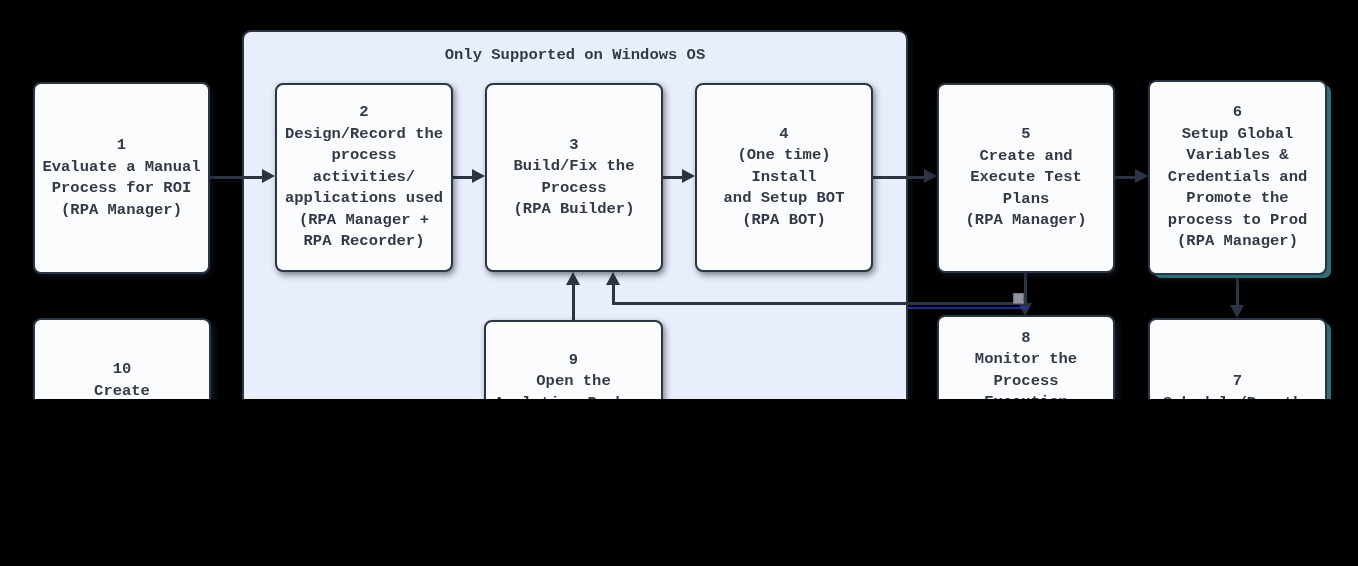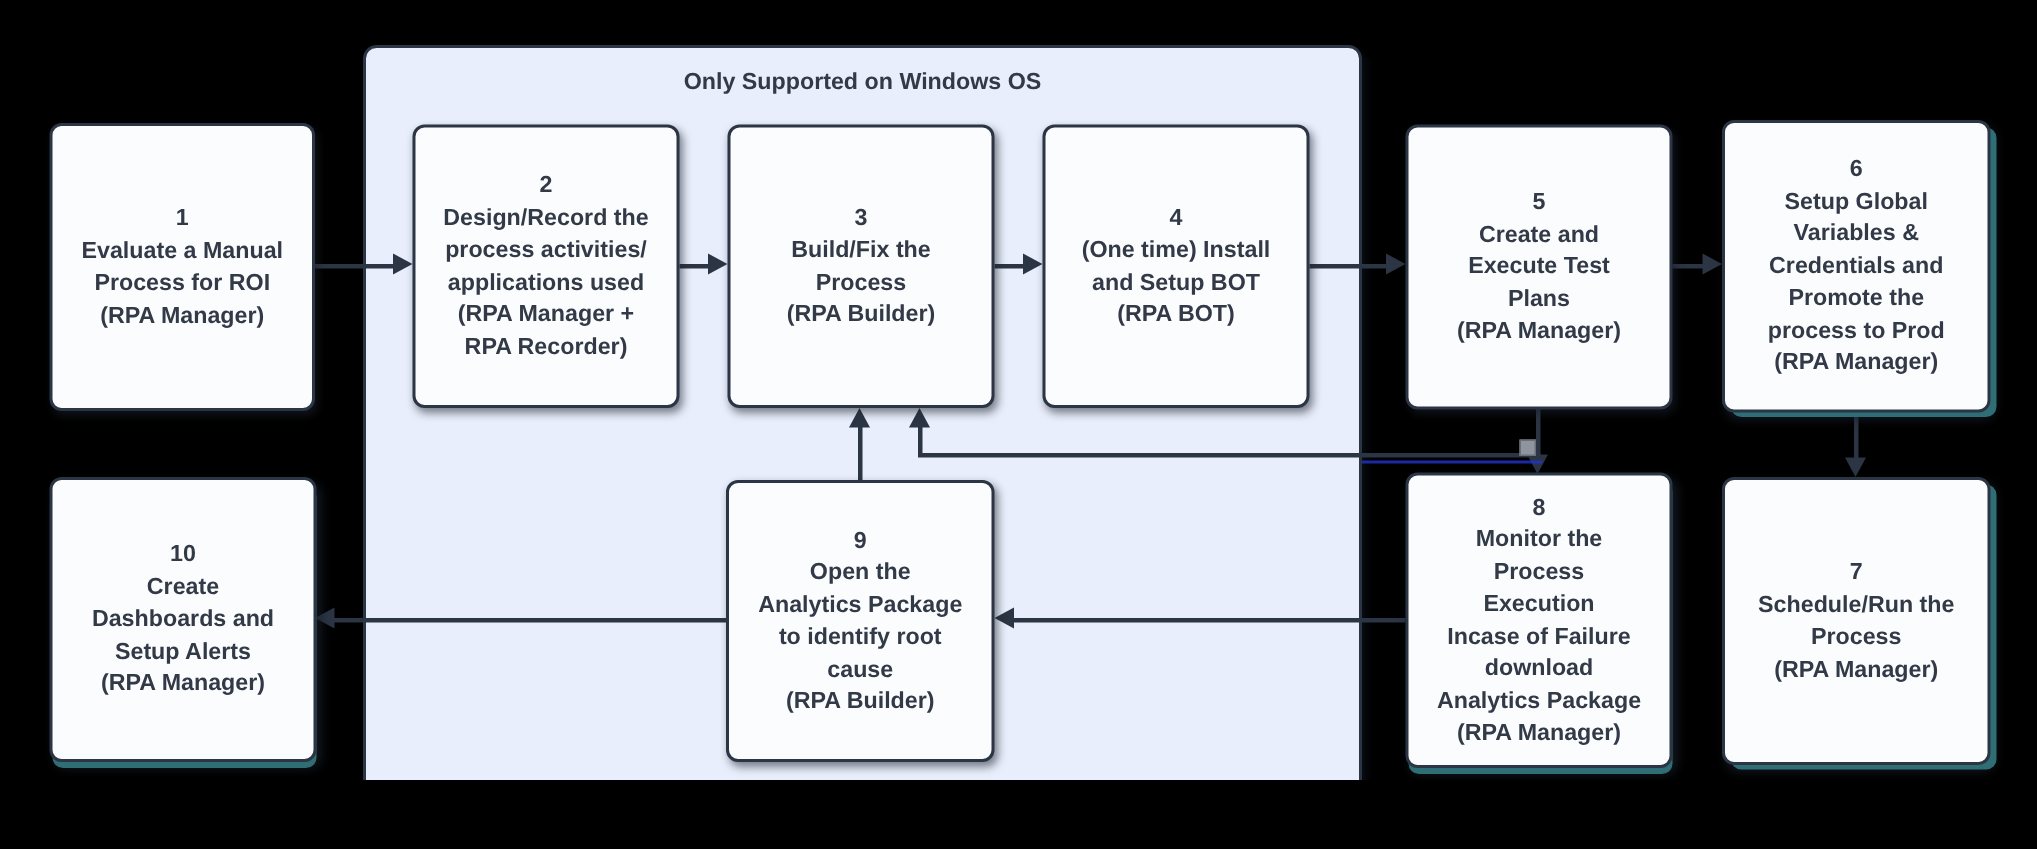--- a/index.html
+++ b/index.html
@@ -2,22 +2,22 @@
 <html style="--bg: #000000; --container-fill: #e8eefb; --node-fill: #fbfcfe; --stroke: #2b3544; --text: #333a47; --teal: #2e6e74; --blue: #2133cc; --waypoint: #8f959e;"><head>
 <meta charset="utf-8">
 <style>
   :root{
     --bg:#000000; --container-fill:#e8eefb; --node-fill:#fbfcfe;
     --stroke:#2b3544; --text:#333a47; --teal:#2e6e74; --blue:#2133cc;
     --waypoint:#8f959e;
   }
   html,body{margin:0;padding:0;background:#000;}
   #canvas{
-    position:relative; width:1358px; height:520px; background:var(--bg);
-    overflow:hidden; font-family:Liberation Sans, sans-serif;
+    position:relative; width:1358px; height:399px; background:var(--bg);
+    overflow:hidden; font-family:Liberation Mono, monospace;
   }
   
   #container{
     position:absolute; left:242px; top:30px; width:666px; height:505px;
     background:var(--container-fill); border:2.5px solid var(--stroke);
     border-radius:9px; box-sizing:border-box; z-index:1;
     box-shadow:3px 4px 6px rgba(10,14,20,.9);
   }
   #container-title{
     position:absolute; left:0; right:0; top:14px; text-align:center;

